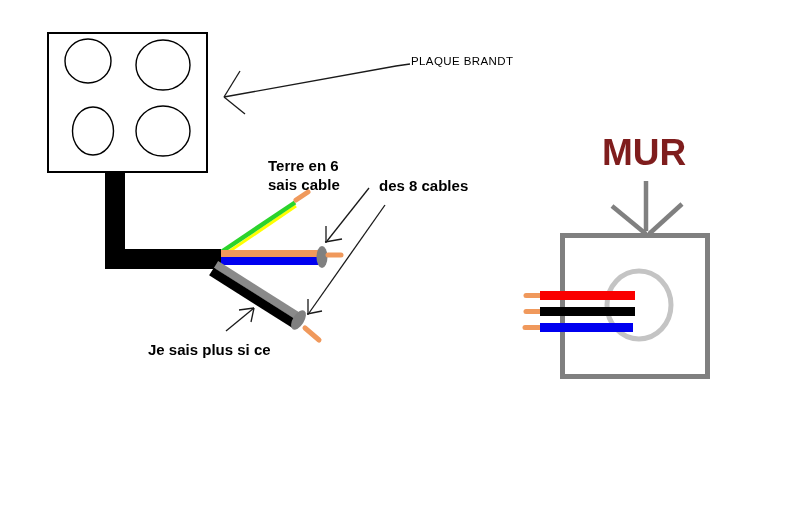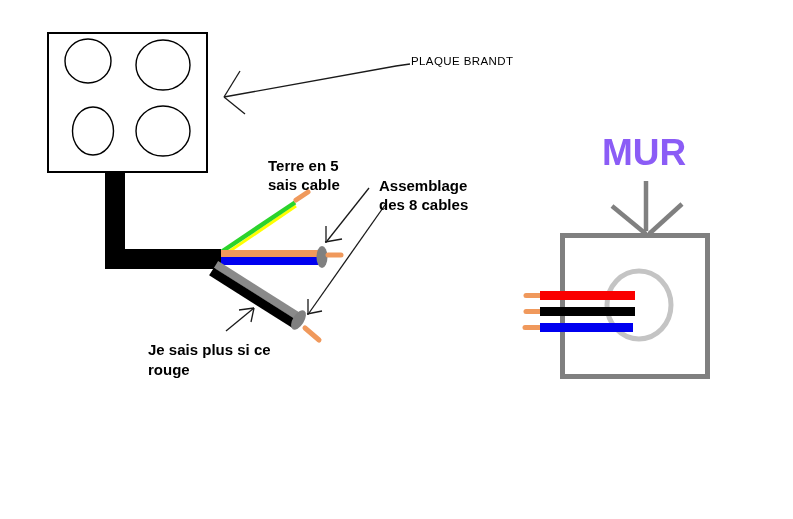--- a/index.html
+++ b/index.html
@@ -8,21 +8,21 @@
     font-family:Liberation Sans, sans-serif;
     margin-left:12px;
   }
   .layer{position:absolute;left:0;top:0;}
   .lbl{position:absolute;color:#000;white-space:nowrap;z-index:2;}
   .lbl.bold{font-weight:bold;font-size:15px;}
   .plaque-lbl{left:399px;top:55px;font-size:11.5px;letter-spacing:0.4px;font-weight:normal;}
   .terre-lbl{left:256px;top:156px;line-height:19px;}
   .assemblage-lbl{left:367px;top:176px;line-height:19px;}
   .note-lbl{left:136px;top:340px;line-height:20px;}
-  .mur-lbl{left:590px;top:132px;font-size:37px;font-weight:bold;color:#8b5cf6;line-height:normal;}
+  .mur-lbl{left:590px;top:132px;font-size:37px;font-weight:bold;color:#7f1d1d;line-height:normal;}
 </style>
 </head>
 <body>
 
 <div class="canvas">
 
   <svg class="layer" width="793" height="519" viewBox="0 0 793 519">
 
     <rect x="36" y="33" width="159" height="139" fill="#ffffff" stroke="#000000" stroke-width="2"></rect>
     <ellipse cx="76" cy="61" rx="23" ry="22" fill="none" stroke="#000000" stroke-width="1.4"></ellipse>
@@ -77,29 +77,27 @@
 
       <line x1="214" y1="331" x2="242" y2="308"></line>
       <line x1="227" y1="310" x2="242" y2="308"></line>
       <line x1="242" y1="308" x2="239" y2="322"></line>
     </g>
   </svg>
 
   <div class="lbl plaque-lbl">PLAQUE BRANDT</div>
 
   <div class="lbl bold terre-lbl">
-    <div>Terre en 5</div>
+    <div>Terre en 6</div>
     <div>sais cable</div>
   </div>
 
   <div class="lbl bold assemblage-lbl">
-    <div>Assemblage</div>
     <div>des 8 cables</div>
   </div>
 
   <div class="lbl bold note-lbl">
     <div>Je sais plus si ce</div>
-    <div>rouge</div>
   </div>
 
   <div class="lbl mur-lbl">MUR</div>
 
 </div>
 
 </body></html>

